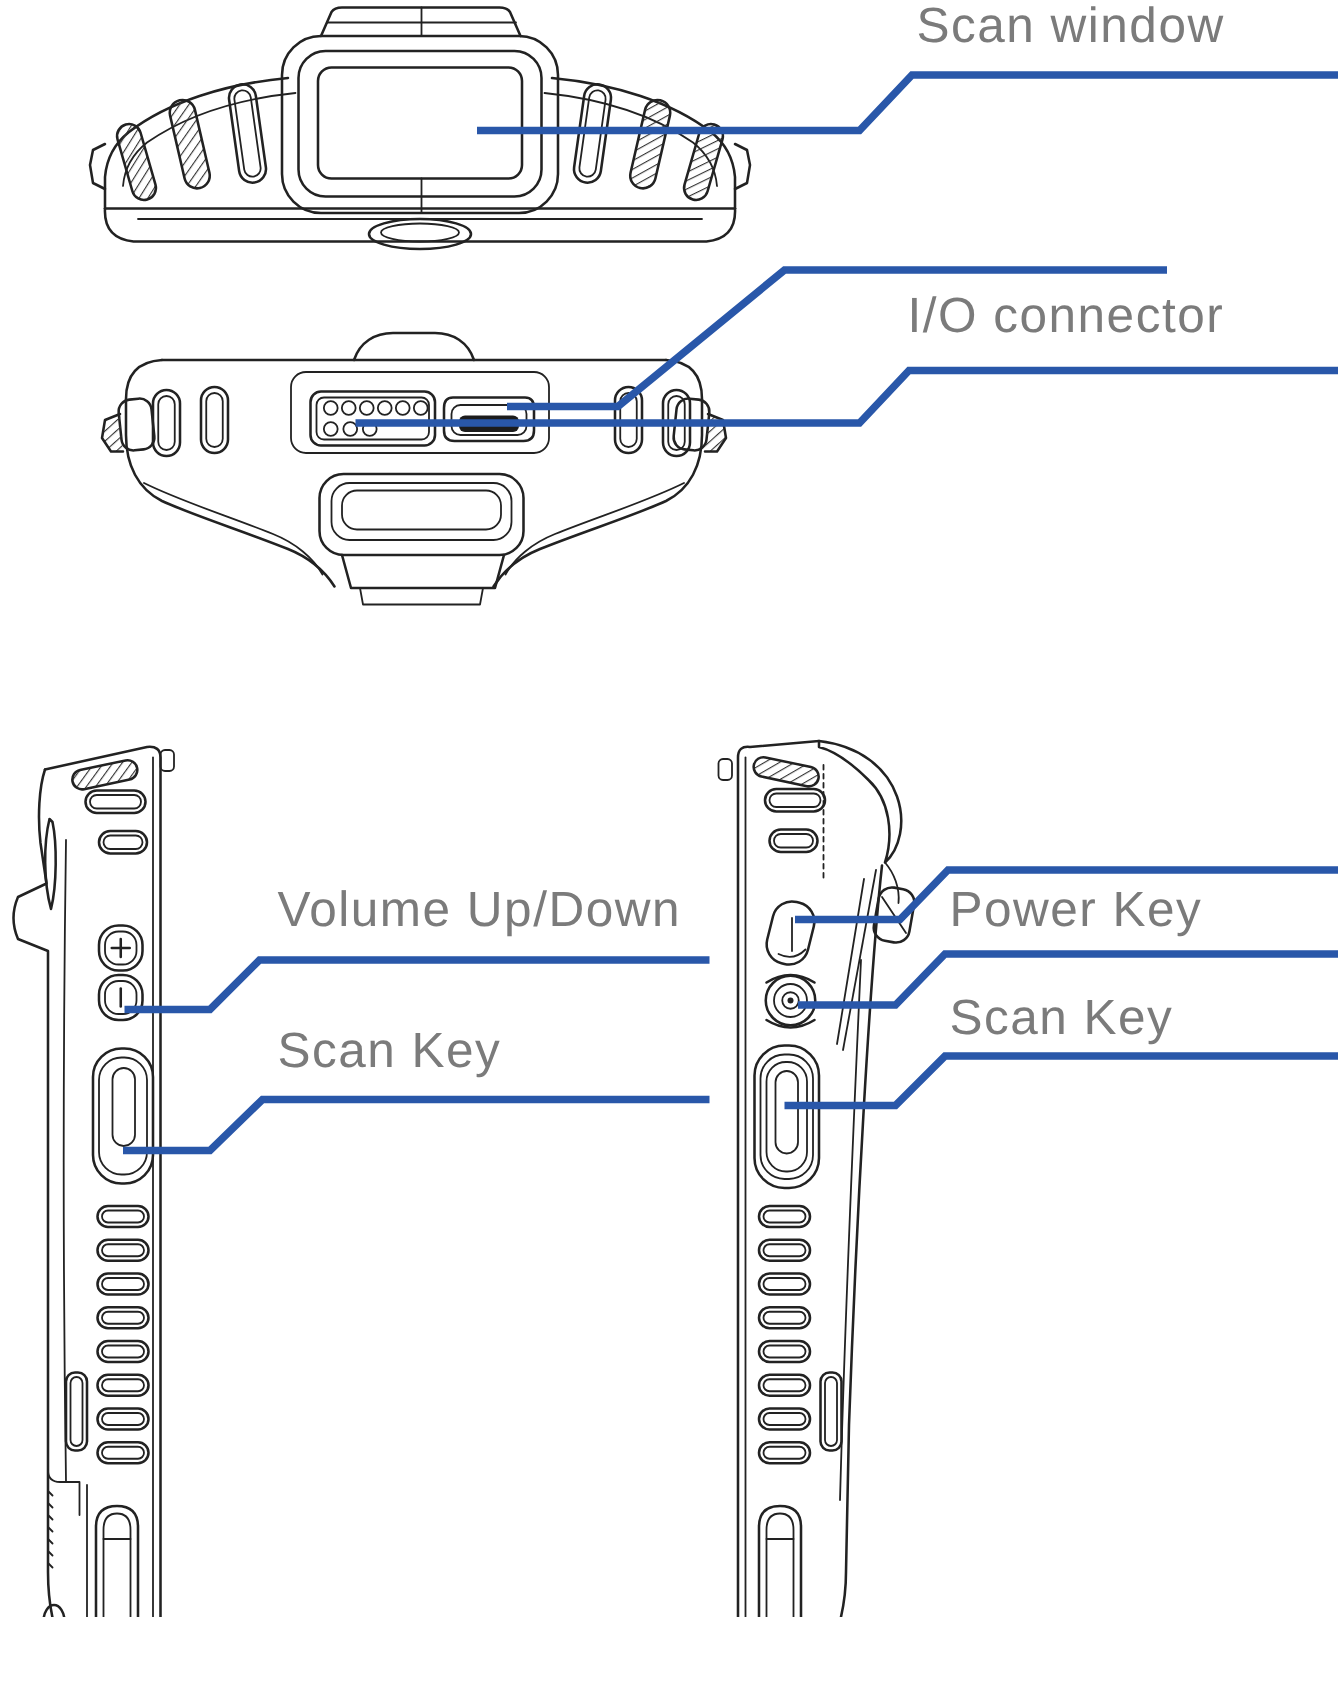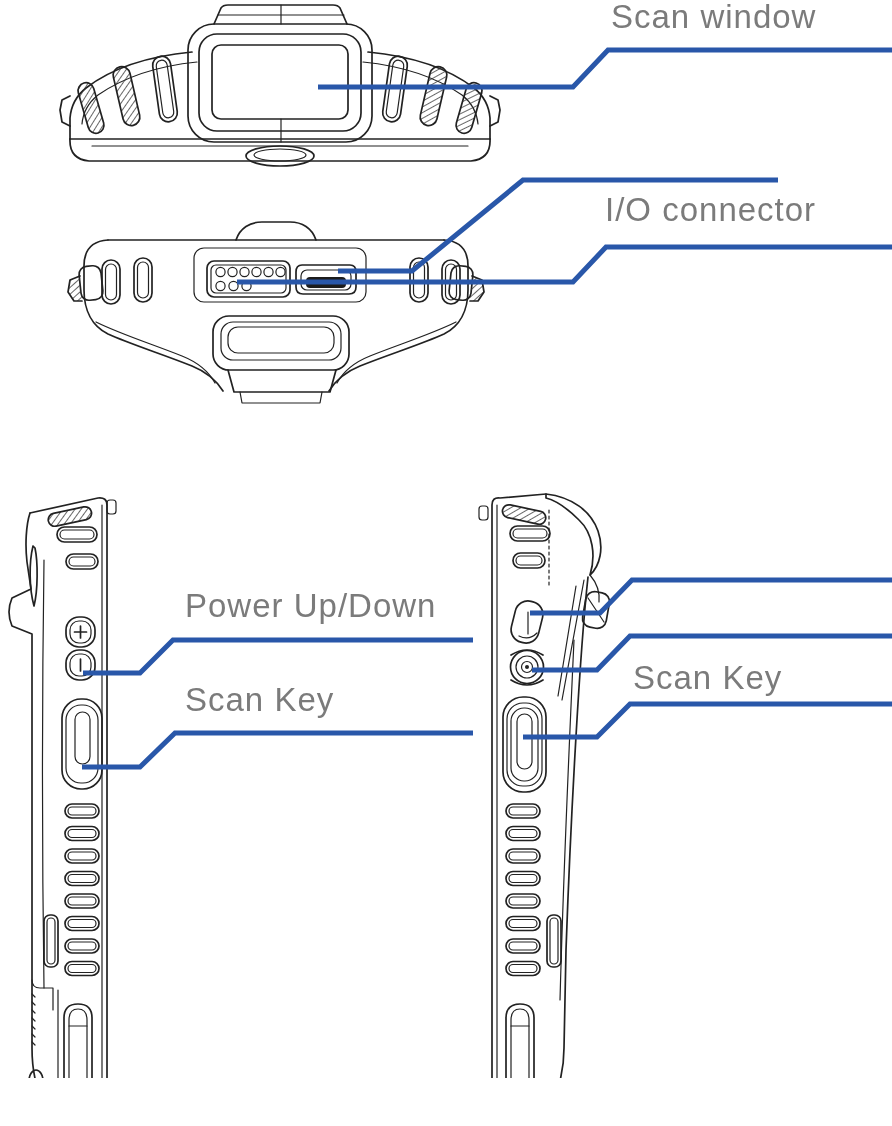--- a/index.html
+++ b/index.html
@@ -297,17 +297,18 @@
     <polyline class="callout" points="83,673 140,673 173,640 473,640"></polyline>
     <polyline class="callout" points="82,767 140,767 175,733 473,733"></polyline>
     <polyline class="callout" points="530,613 600,613 632,580 892,580"></polyline>
     <polyline class="callout" points="532,670 597,670 630,636 892,636"></polyline>
     <polyline class="callout" points="523,737 597,737 630,704 892,704"></polyline>
   </g>
 </svg>
 
 <div class="label" style="left:611px;top:0px;">Scan window</div>
 <div class="label" style="left:605px;top:193px;text-align:center;">I/O connector</div>
-<div class="label" style="left:185px;top:589px;">Power Up/Down</div>
+<div class="label" style="left:185px;top:589px;">Volume Up/Down</div>
 <div class="label" style="left:185px;top:683px;">Scan Key</div>
+<div class="label" style="left:633px;top:589px;">Power Key</div>
 <div class="label" style="left:633px;top:661px;">Scan Key</div>
 
 </div>
 
 </body></html>

